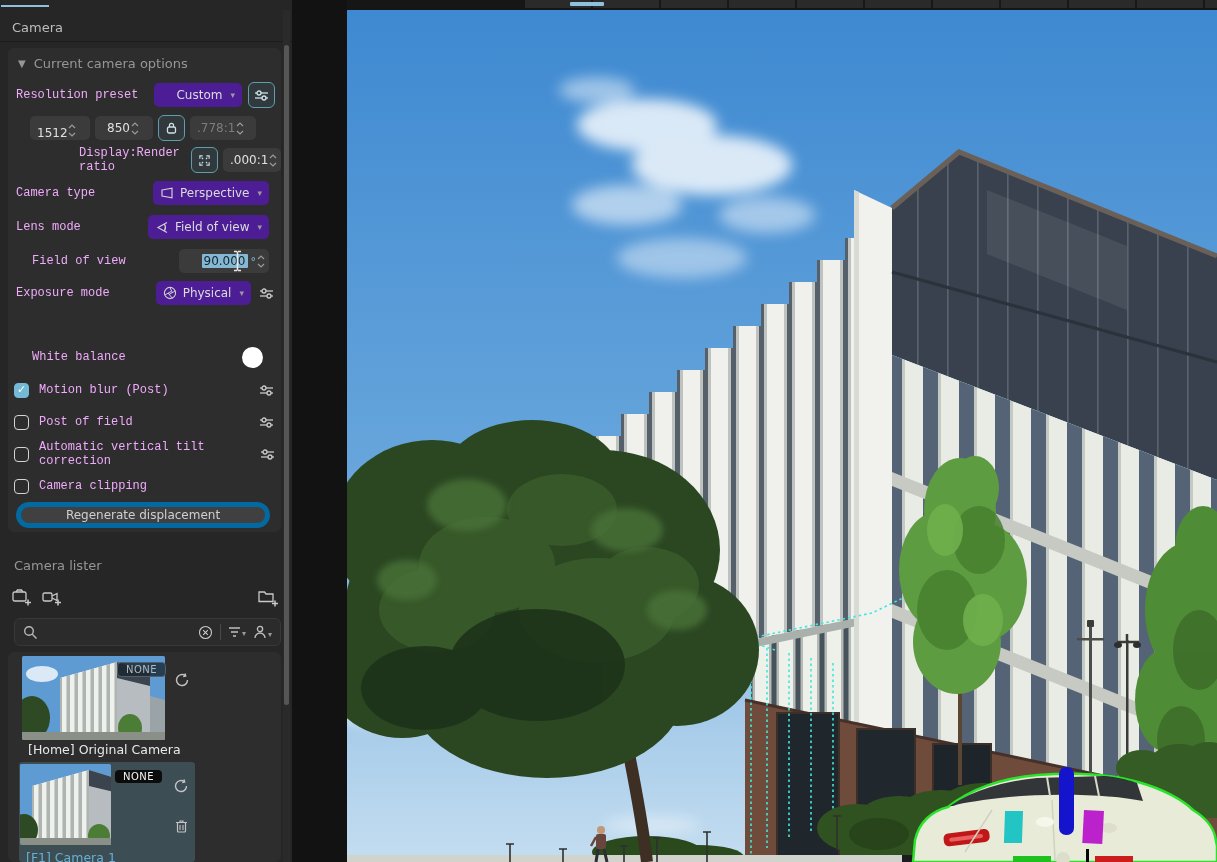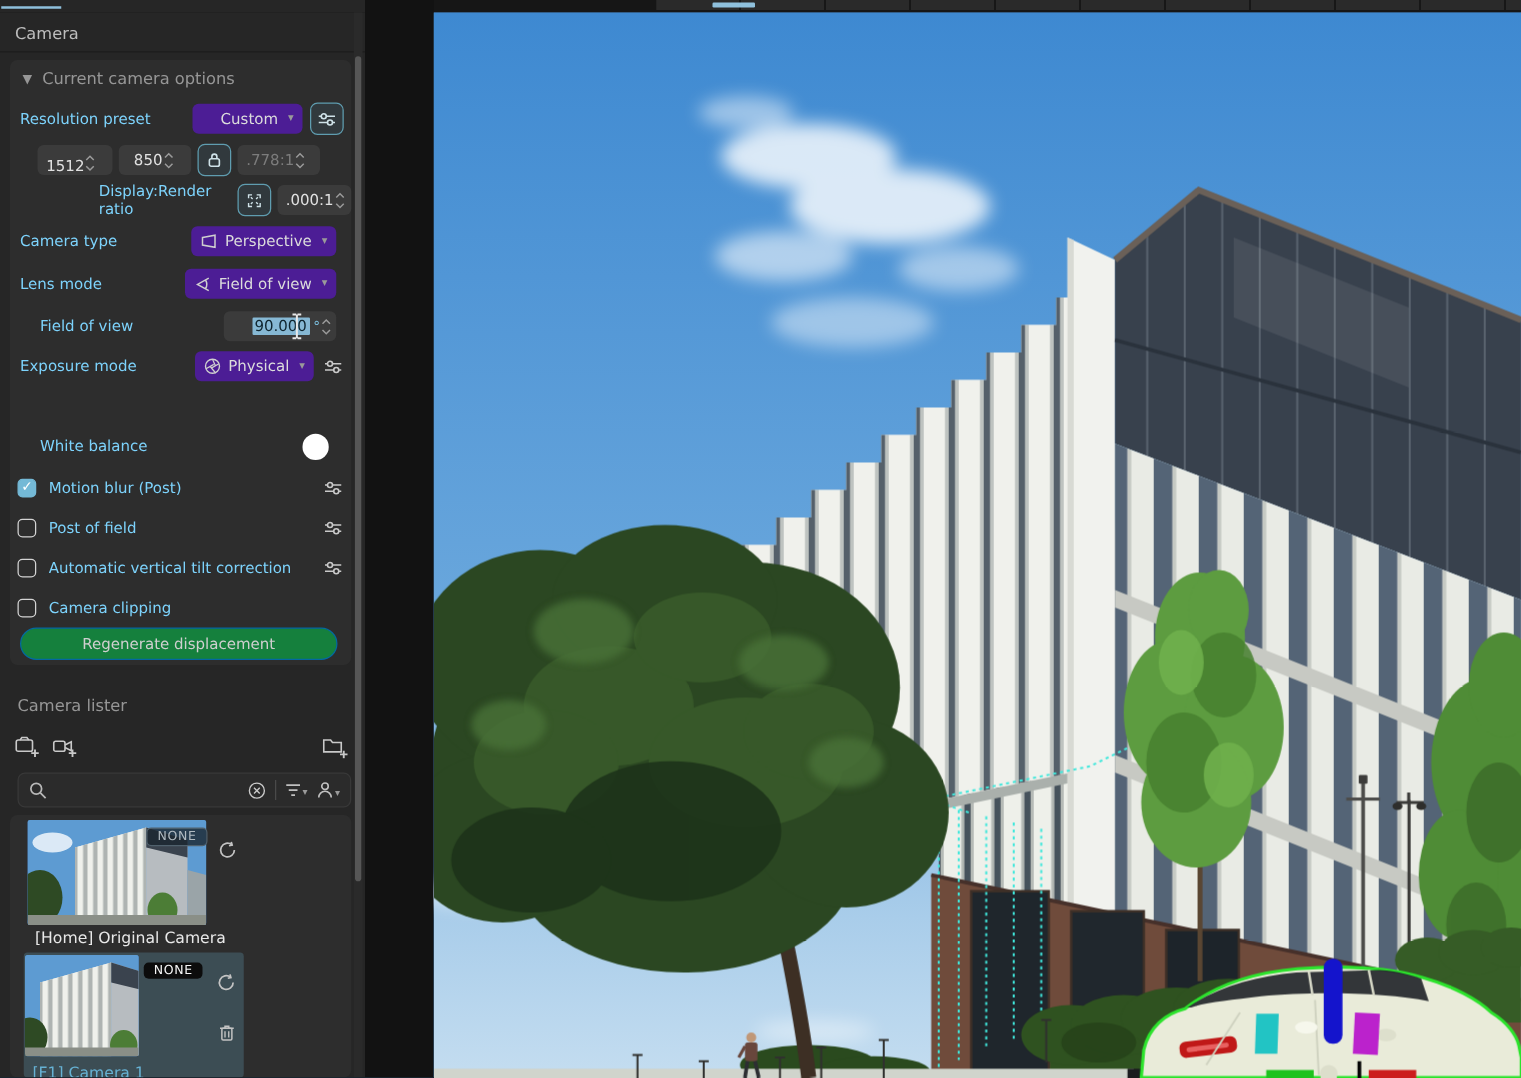--- a/index.html
+++ b/index.html
@@ -19,21 +19,21 @@
   #panel{position:absolute;left:0;top:10px;width:292px;height:852px;background:#262626;color:#c4c4c4;font-size:12px;}
   #panel-title{position:absolute;left:12px;top:10px;font-size:13px;color:#bdbdbd;}
   #panel-divider{position:absolute;left:0;top:31px;width:292px;height:1px;background:#1d1d1d;}
 
   .card{position:absolute;left:8px;width:273px;background:#2d2d2d;border-radius:6px;}
   #card-options{top:38px;height:484px;}
   .sect-head{position:absolute;left:10px;display:flex;align-items:center;gap:8px;color:#969696;font-size:13px;}
   .chev{color:#969696;font-size:10px;}
 
   .row{position:absolute;left:0;width:273px;height:26px;display:flex;align-items:center;}
-  .lbl{color:#7dd3fc;}
+  .lbl{color:#f0abfc;font-family:Liberation Mono, monospace;}
   .sub{padding-left:16px;}
   .grow{flex:1;}
 
   .dd{display:flex;align-items:center;gap:6px;background:#4c1d95;border-radius:5px;height:24px;padding:0 7px;color:#dcdcdc;cursor:pointer;}
   .dd .dchev{color:#9a9a9a;font-size:9px;margin-left:2px;}
   .nf{display:flex;align-items:center;background:#3b3b3b;border-radius:5px;height:24px;padding:0 3px 0 7px;color:#e0e0e0;}
   .nf .num{text-align:right;}
   .nf.dim{color:#7c7c7c;}
   .spin{width:10px;height:20px;display:flex;flex-direction:column;align-items:center;justify-content:center;color:#9a9a9a;cursor:pointer;}
   .spin svg{display:block;}
@@ -42,22 +42,22 @@
      display:flex;align-items:center;justify-content:center;color:#cfe2e8;cursor:pointer;flex:none;}
   .iconbtn{display:flex;align-items:center;justify-content:center;color:#c9c9c9;cursor:pointer;}
 
   .selval{background:#86b8d4;color:#102630;padding:0 2px;border-radius:1px;}
   .degree{color:#7dc2e2;margin-left:3px;font-size:11px;}
 
   .cb{width:15px;height:15px;border:1.5px solid #d4d4d4;border-radius:4px;margin:0 10px 0 6px;flex:none;position:relative;cursor:pointer;background:transparent;}
   .cb.checked{background:#74b9d6;border-color:#74b9d6;}
   .cb.checked::after{content:"✓";position:absolute;left:2px;top:-1px;color:#fff;font-size:11px;font-weight:bold;}
 
-  #regen-btn{position:absolute;left:8px;top:454px;width:254px;height:26px;border:1px solid #0369a1;border-radius:13px;
-     background:#15803d;color:#cfcfcf;font-size:12px;display:flex;align-items:center;justify-content:center;cursor:pointer;text-align:right;}
+  #regen-btn{position:absolute;left:8px;top:454px;width:254px;height:26px;border:5px solid #0369a1;border-radius:13px;
+     background:#404040;color:#cfcfcf;font-size:12px;display:flex;align-items:center;justify-content:center;cursor:pointer;text-align:right;}
 
   
   #lister-head{position:absolute;left:14px;top:548px;font-size:13px;color:#969696;}
   .addicons{position:absolute;top:578px;display:flex;gap:10px;color:#c9c9c9;}
   #search-bar{position:absolute;left:14px;top:608px;width:267px;height:28px;background:#2b2b2b;border:1px solid #383838;border-radius:6px;
      display:flex;align-items:center;padding:0 8px;gap:7px;color:#b8b8b8;}
   #search-bar input{flex:1;background:transparent;border:none;outline:none;color:#ddd;font-size:12px;min-width:10px;}
   .vdiv{width:1px;height:16px;background:#4a4a4a;}
   .icon-chev{display:flex;align-items:flex-end;gap:1px;cursor:pointer;color:#c0c0c0;}
   .icon-chev .dchev{font-size:8px;color:#9a9a9a;}

